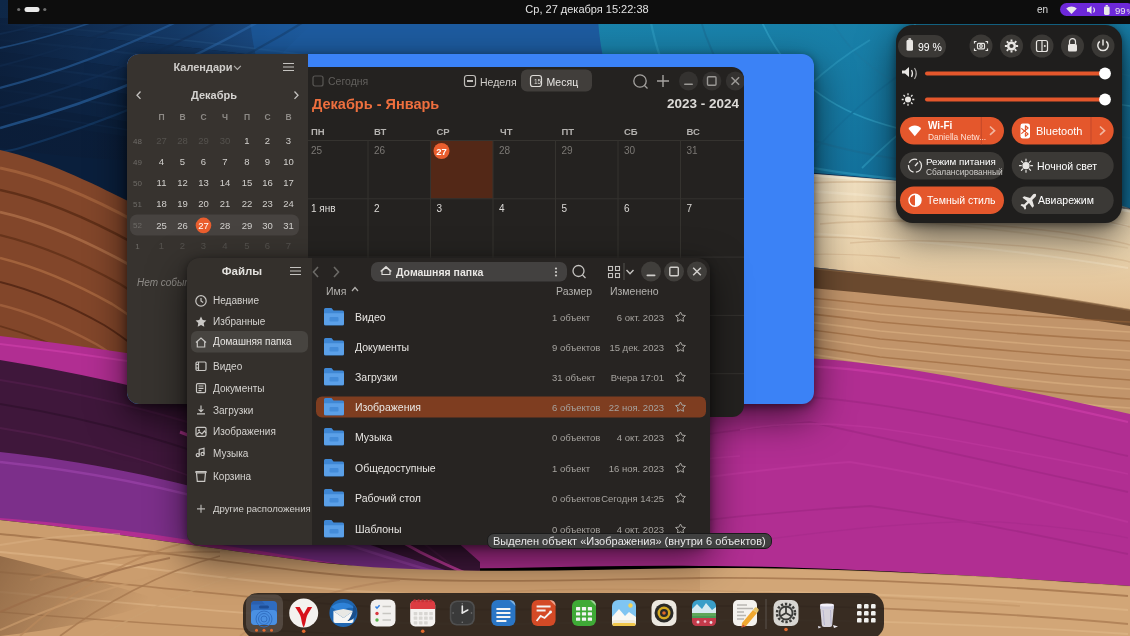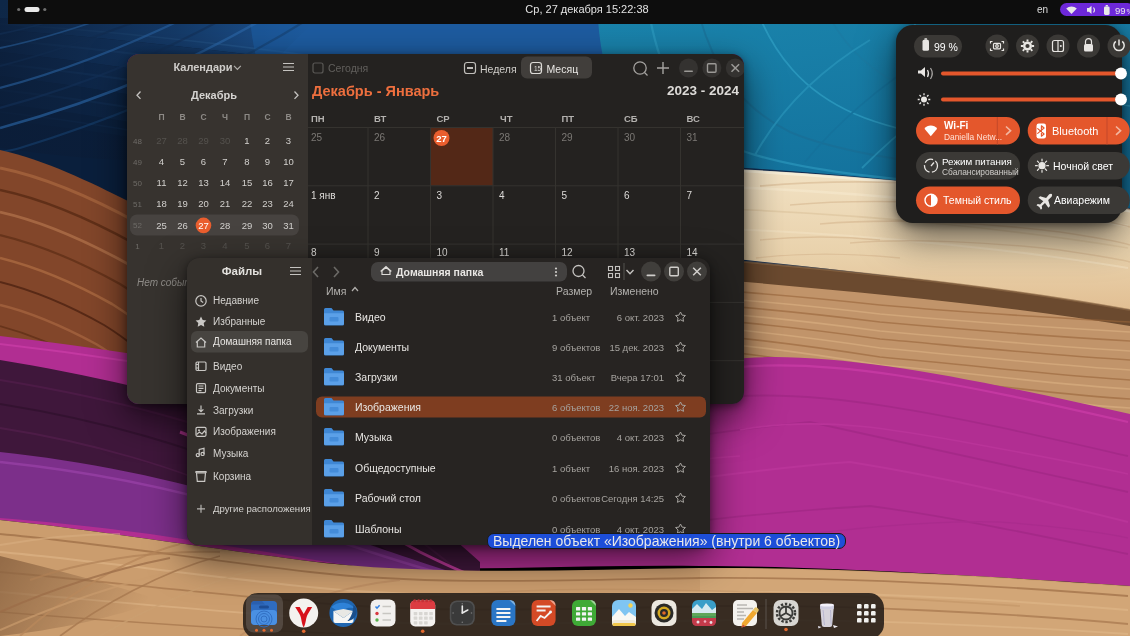--- a/index.html
+++ b/index.html
@@ -6,35 +6,35 @@
 html,body { width:1130px; height:636px; overflow:hidden; background:#000; }
 body { font-family:"Liberation Sans", sans-serif; position:relative; }
 #wall { position:absolute; left:0; top:0; }
 
 #topbar { position:absolute; left:8px; top:0; width:1130px; height:24px; background:#0d0d0d; z-index:10; color:#e6e6e6; }
 #clock { position:absolute; left:514px; top:0; width:130px; height:18px; line-height:19px; font-size:11px; text-align:center; color:#e3e3e3; }
 #wsdots { position:absolute; left:0; top:0; height:18px; }
 #en { position:absolute; left:1029px; top:0; height:18px; line-height:19px; font-size:10px; color:#dcdcdc; }
 #sysarea { position:absolute; left:1052px; top:2.5px; width:74px; height:13.5px; border-radius:7px; background:#6d28d9; }
 
-.win { position:absolute; border-radius:12px; box-shadow:0 14px 38px rgba(0,0,0,.62), 0 2px 8px rgba(0,0,0,.45);padding-left:16px; }
-
-#cal { left:127px; top:54px; width:617px; height:350px; background:#701a75; z-index:1; }
+.win { position:absolute; border-radius:12px; box-shadow:0 14px 38px rgba(0,0,0,.62), 0 2px 8px rgba(0,0,0,.45); }
+
+#cal { left:127px; top:54px; width:687px; height:350px; background:#3b82f6; z-index:1; }
 #calside { position:absolute; left:0; top:0; width:181px; height:350px; background:#37332f; border-radius:12px 0 0 12px; }
-#calmain { position:absolute; left:181px; top:0; width:436px; height:350px; border-radius:0 12px 12px 0; background:#242220; }
+#calmain { position:absolute; left:181px; top:13px; width:436px; height:350px; border-radius:0 12px 12px 0; background:#242220; }
 
 #files { left:187px; top:258px; width:523px; height:287px; background:#272422; z-index:3;text-align:center; }
 #fside { position:absolute; left:0; top:0; width:125px; height:287px; background:#34302c; border-radius:12px 0 0 12px; }
 
 #qs { left:896px; top:25px; width:226px; height:198px; background:#1f1e1d; border-radius:17px; z-index:4; }
 
 #dock { position:absolute; left:243px; top:593px; width:641px; height:46px; background:rgba(34,27,23,.88); border-radius:15px; z-index:5; }
 
-#tip { position:absolute; left:487px; top:533px; height:15.5px; background:#1d4ed8; border:1px solid #1a1a1a; border-radius:7px; z-index:6;
-  font-size:14px; color:#e8e8e8; line-height:15px; white-space:nowrap; padding:0 5px; }
+#tip { position:absolute; left:487px; top:533px; height:15.5px; background:#404040; border:1px solid #1a1a1a; border-radius:7px; z-index:6;
+  font-size:11px; color:#e8e8e8; line-height:15px; white-space:nowrap; padding:0 5px; }
 </style>
 </head>
 <body>
 <svg id="wall" width="1130" height="636" viewBox="0 0 1130 636">
 <defs>
 <linearGradient id="gnavy" x1="0" y1="0" x2="0.7" y2="1">
  <stop offset="0" stop-color="#0e2747"></stop>
         <stop offset="1" stop-color="#143258"></stop>
 </linearGradient>
 <linearGradient id="gteal" x1="0" y1="0" x2="0.3" y2="1">

